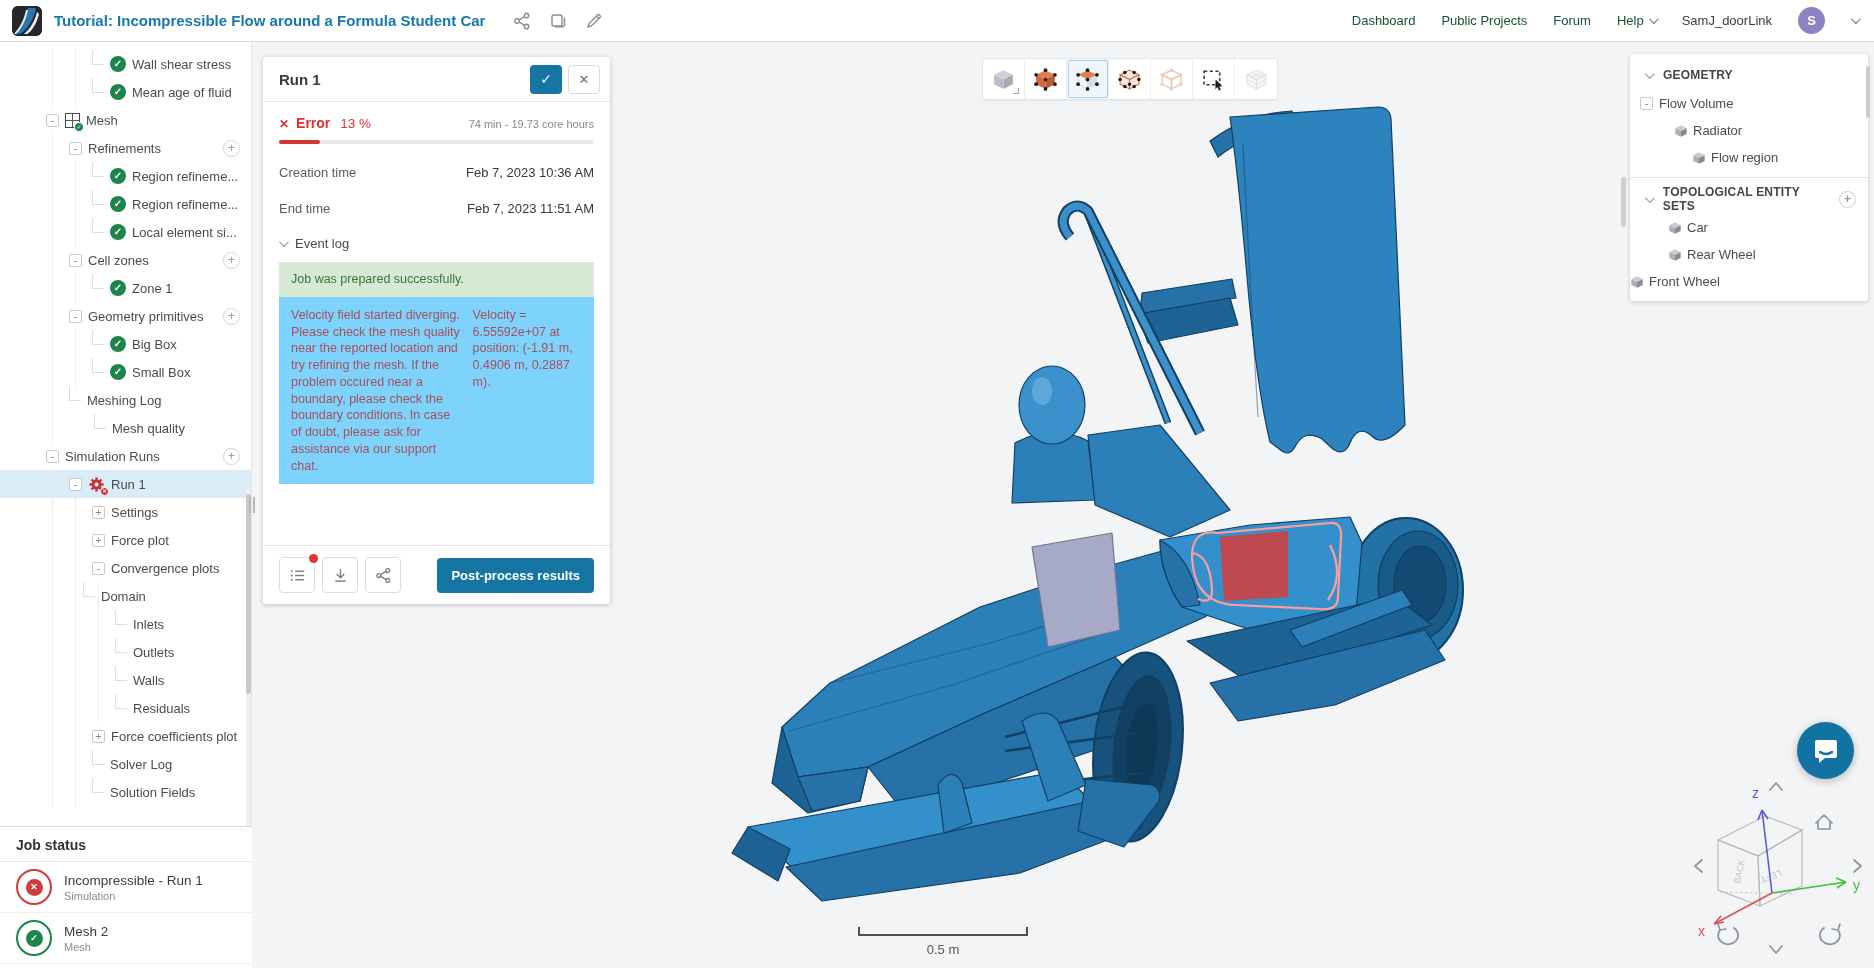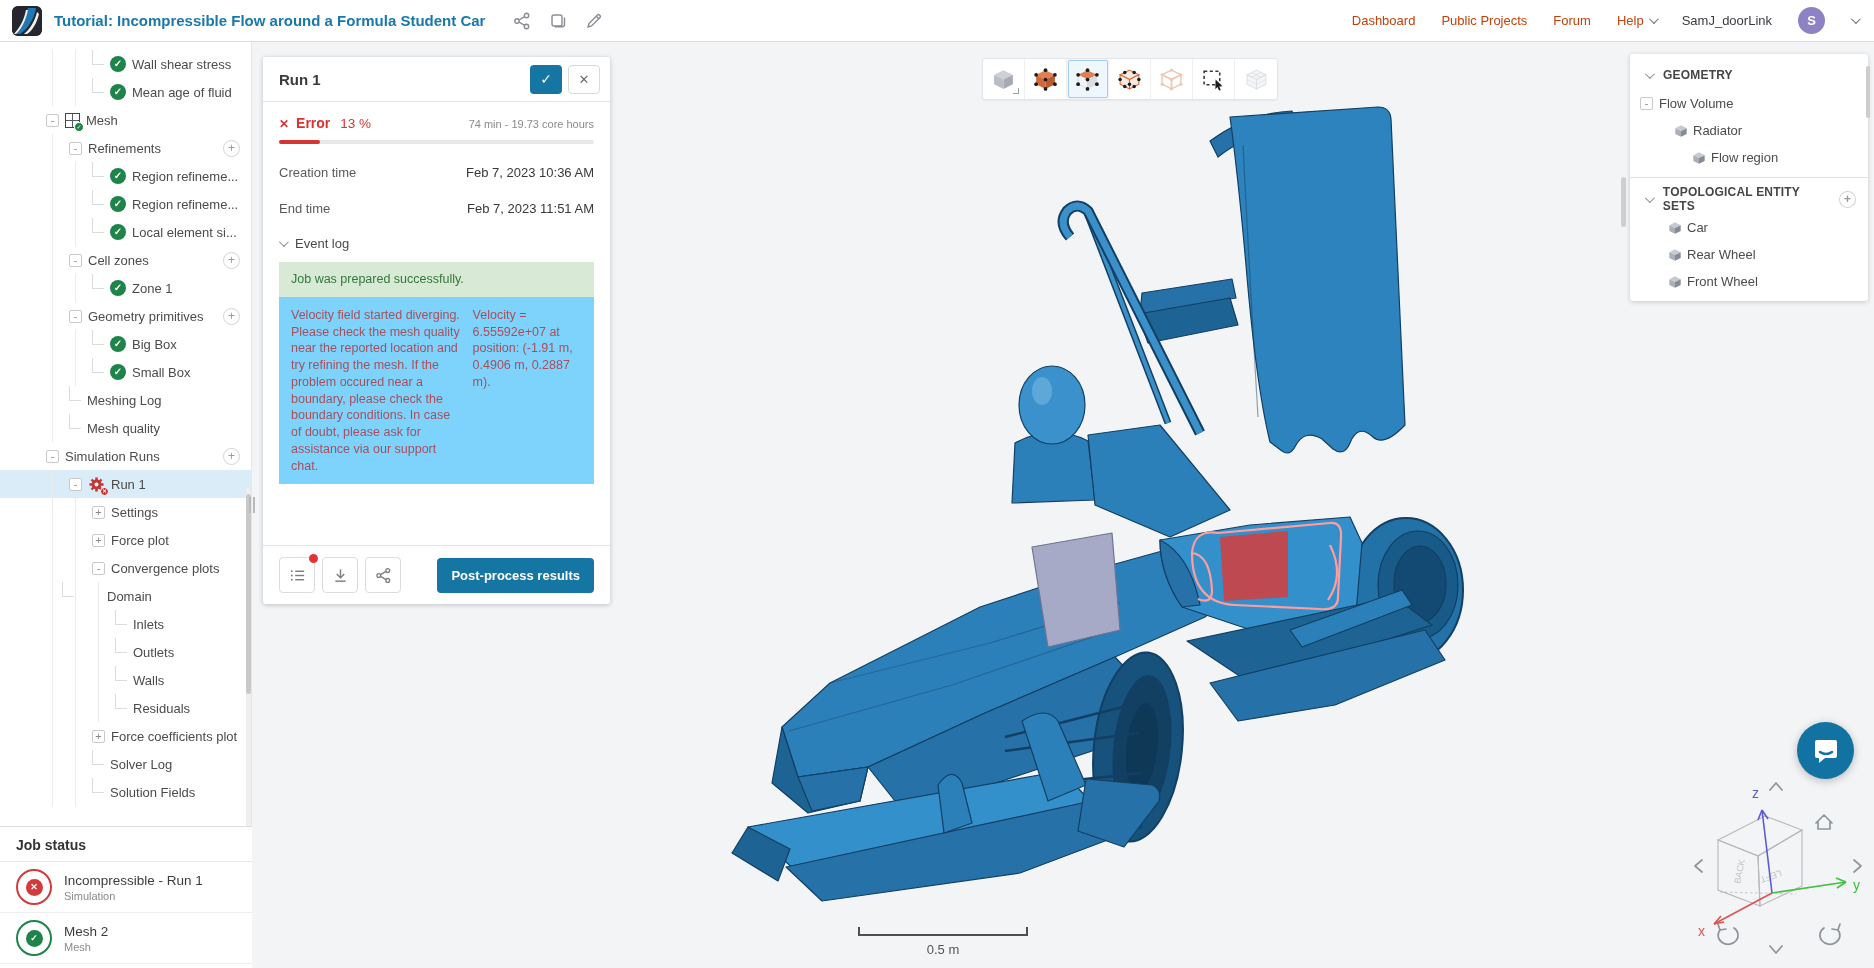--- a/index.html
+++ b/index.html
@@ -11,21 +11,21 @@
   }
   
   .header { position:absolute; left:0; top:0; width:1874px; height:42px; background:#fff;
     border-bottom:1px solid #dcdcdc; display:flex; align-items:center; z-index:30; }
   .logo { width:30px; height:30px; border-radius:6px; background:#26262e; margin-left:12px; overflow:hidden; position:relative; flex:none; }
   .logo svg { display:block; }
   .app-title { margin-left:12px; font-size:15px; font-weight:bold; color:#1878ab;text-align:right; }
   .title-actions { display:flex; gap:18px; margin-left:28px; }
   .t-act { width:18px; height:18px; color:#8b8b96; cursor:pointer; }
   .hdr-right { margin-left:auto; display:flex; align-items:center; gap:26px; margin-right:16px; }
-  .nav-link { font-size:13px; color:#c2410c; cursor:pointer; display:flex; align-items:center; gap:5px; }
+  .nav-link { font-size:13px; color:#14532d; cursor:pointer; display:flex; align-items:center; gap:5px; }
   .nav-chev, .ava-chev { width:7px; height:7px; border-right:1.5px solid #6a6a72; border-bottom:1.5px solid #6a6a72; transform:rotate(45deg) translateY(-2px); display:inline-block; }
   .user-name { font-size:13px; color:#3a3a40; }
   .avatar { width:27px; height:27px; border-radius:50%; background:#8d82c4; color:#fff; font-size:13px; font-weight:bold; display:flex; align-items:center; justify-content:center; }
   
   .sidebar { position:absolute; left:0; top:42px; width:252px; height:926px; background:#fff; border-right:1px solid #e5e5e5; z-index:10; }
   .tree { position:absolute; left:0; top:8px; width:252px; height:778px; overflow:hidden; }
   .trow { position:relative; height:28px; display:flex; align-items:center; font-size:13px; color:#4b4b4b; cursor:pointer; white-space:nowrap; }
   .trow.sel { background:#d9ecf7; }
   .guide { position:absolute; top:0; bottom:0; width:1px; background:#ebebeb; }
   .exp { width:13px; height:13px; border:1px solid #c9c9c9; border-radius:2px; background:#fff; color:#8a8a8a;
@@ -235,21 +235,21 @@
         <span class="guide" style="left: 75px;"></span>
         <span class="elbow"></span>
         <span class="ic-check">✓</span>
         <span>Small Box</span>
       </div>
       <div class="trow" style="padding-left: 69px;">
         <span class="guide" style="left: 52px;"></span>
         <span class="elbow"></span>
         <span>Meshing Log</span>
       </div>
-      <div class="trow" style="padding-left: 69px;">
+      <div class="trow" style="padding-left: 94px;">
         <span class="guide" style="left: 52px;"></span>
         <span class="elbow"></span>
         <span>Mesh quality</span>
       </div>
       <div class="trow" style="padding-left: 46px;">
         <span class="exp">-</span>
         <span>Simulation Runs</span>
         <span class="add-btn">+</span>
       </div>
       <div class="trow sel" style="padding-left: 69px;">
@@ -278,21 +278,21 @@
         <span class="guide" style="left: 75px;"></span>
         <span class="exp">+</span>
         <span>Force plot</span>
       </div>
       <div class="trow" style="padding-left: 92px;">
         <span class="guide" style="left: 52px;"></span>
         <span class="guide" style="left: 75px;"></span>
         <span class="exp">-</span>
         <span>Convergence plots</span>
       </div>
-      <div class="trow" style="padding-left: 62px; gap: 27px;">
+      <div class="trow" style="padding-left: 83px;">
         <span class="guide" style="left: 52px;"></span>
         <span class="guide" style="left: 75px;"></span>
         <span class="guide" style="left: 98px;"></span>
         <span class="elbow"></span>
         <span>Domain</span>
       </div>
       <div class="trow" style="padding-left: 115px;">
         <span class="guide" style="left: 52px;"></span>
         <span class="guide" style="left: 75px;"></span>
         <span class="guide" style="left: 98px;"></span>
@@ -700,21 +700,21 @@
         <span>Car</span>
       </div>
       <div class="rp-row" style="padding-left: 38px;">
         <svg class="ic-cube" viewBox="0 0 16 16" width="14" height="14" style="margin-right:5px;flex:none;">
           <path d="M8 1.5 14.5 4.8 8 8 1.5 4.8Z" fill="#c7cad0"></path>
           <path d="M1.5 4.8 8 8v6.5L1.5 11.3Z" fill="#abafb8"></path>
           <path d="M8 8 14.5 4.8v6.5L8 14.5Z" fill="#868b95"></path>
         </svg>
         <span>Rear Wheel</span>
       </div>
-      <div class="rp-row" style="padding-left: 38px;">
+      <div class="rp-row" style="">
         <svg class="ic-cube" viewBox="0 0 16 16" width="14" height="14" style="margin-right:5px;flex:none;">
           <path d="M8 1.5 14.5 4.8 8 8 1.5 4.8Z" fill="#c7cad0"></path>
           <path d="M1.5 4.8 8 8v6.5L1.5 11.3Z" fill="#abafb8"></path>
           <path d="M8 8 14.5 4.8v6.5L8 14.5Z" fill="#868b95"></path>
         </svg>
         <span>Front Wheel</span>
       </div>
     </div>
 </div>
 

